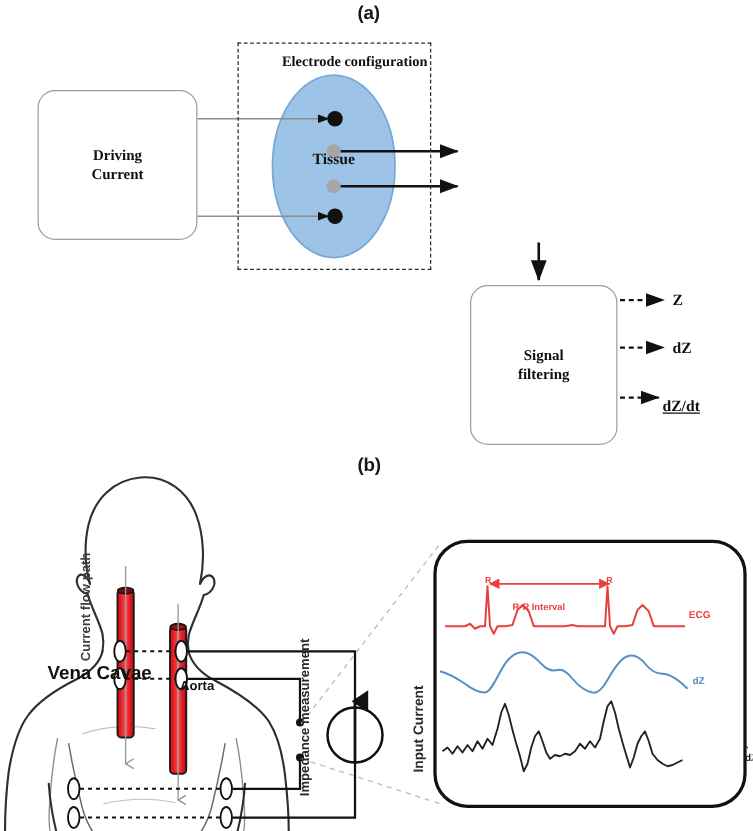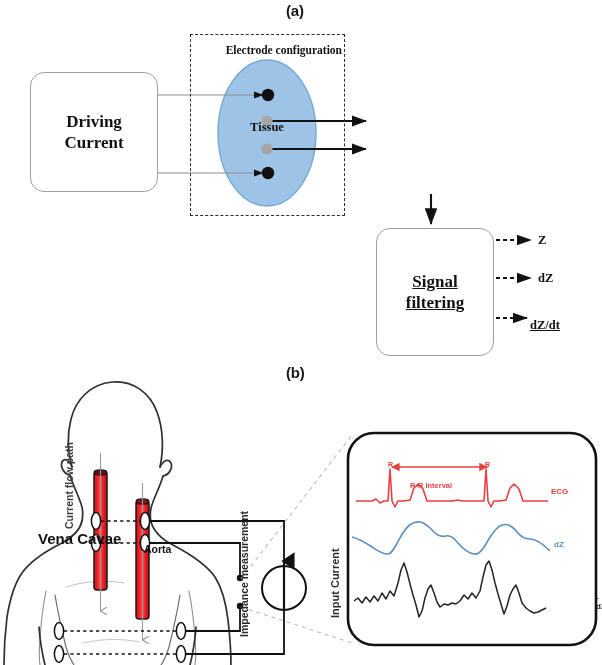--- a/index.html
+++ b/index.html
@@ -36,28 +36,28 @@
     position: absolute;
     border: 1.2px solid #9e9e9e;
     border-radius: 14px;
     background: #ffffff;
     display: flex;
     align-items: center;
     justify-content: center;
     text-align: center;
     font-family: "Liberation Serif", serif;
     font-weight: bold;
-    font-size: 17px;
+    font-size: 12px;
     color: #111111;
     line-height: 1.25;
     box-sizing: border-box;
   }
   #blk-driving   { left: 30px;  top: 72px;  width: 128px; height: 120px; }
   #blk-amp       { left: 369px; top: 72px;  width: 125px; height: 120px; }
-  #blk-filter    { left: 376px; top: 228px; width: 118px; height: 128px; text-decoration: underline; }
+  #blk-filter    { left: 376px; top: 228px; width: 118px; height: 128px; }
 
   #dashed-region {
     position: absolute;
     left: 190px; top: 34px;
     width: 155px; height: 182px;
     border: 1.6px dashed #2b2b2b;
     box-sizing: border-box;
     background: transparent;
   }
   #electrode-config-label {

